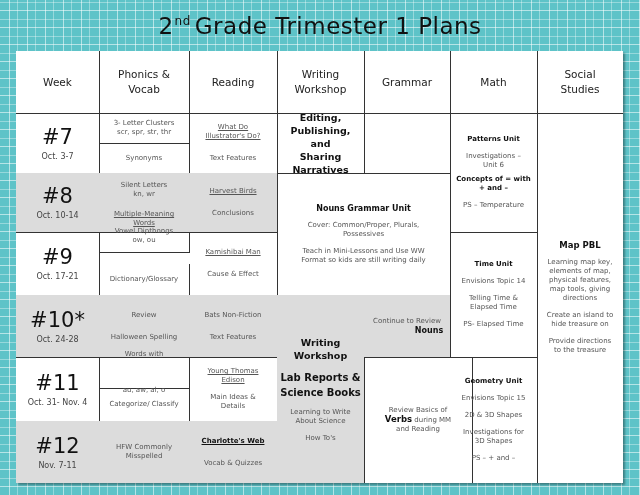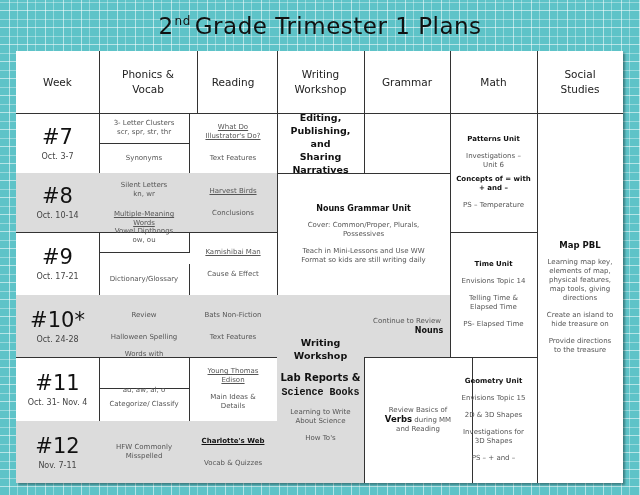--- a/index.html
+++ b/index.html
@@ -44,21 +44,21 @@
 
 <div class="title">
   <span>2</span><sup>nd</sup><span>Grade Trimester 1 Plans</span>
 </div>
 
 <div class="board">
 
   <div class="cell hdr" style="left:0;top:0;width:84px;height:63px;">
       <span>Week</span>
     </div>
-  <div class="cell hdr" style="left:83px;top:0;width:99px;height:63px;">
+  <div class="cell hdr" style="left:83px;top:0;width:91px;height:63px;">
       <span>Phonics &amp;</span>
       <span>Vocab</span>
     </div>
   <div class="cell hdr" style="left:173px;top:0;width:89px;height:63px;">
       <span>Reading</span>
     </div>
   <div class="cell hdr" style="left:261px;top:0;width:88px;height:63px;">
       <span>Writing</span>
       <span>Workshop</span>
     </div>
@@ -196,21 +196,21 @@
     <div class="gap"></div>
     <span>Teach in Mini-Lessons and Use WW</span>
       <span>Format so kids are still writing daily</span>
   </div>
 
   <div class="cell gray nob-b" style="left:261px;top:244px;width:88px;height:188px;">
     <span class="big-b">Writing</span>
       <span class="big-b">Workshop</span>
     <div class="gap"></div>
     <span class="big-b" style="font-size:10px;line-height:15px;">Lab Reports &amp;</span>
-      <span class="big-b" style="font-size:10px;line-height:15px;font-family:Liberation Mono, monospace;">Science Books</span>
+      <span class="big-b" style="font-size:10px;line-height:15px;">Science Books</span>
     <div class="gap"></div>
     <span>Learning to Write</span>
       <span>About Science</span>
     <div class="gap"></div>
     <span>How To's</span>
   </div>
 
   <div class="cell gray" style="left:348px;top:244px;width:87px;height:63px;">
       <span>Continue to Review</span>
       <span class="b" style="font-size:8px;padding-left:44px;">Nouns</span>

